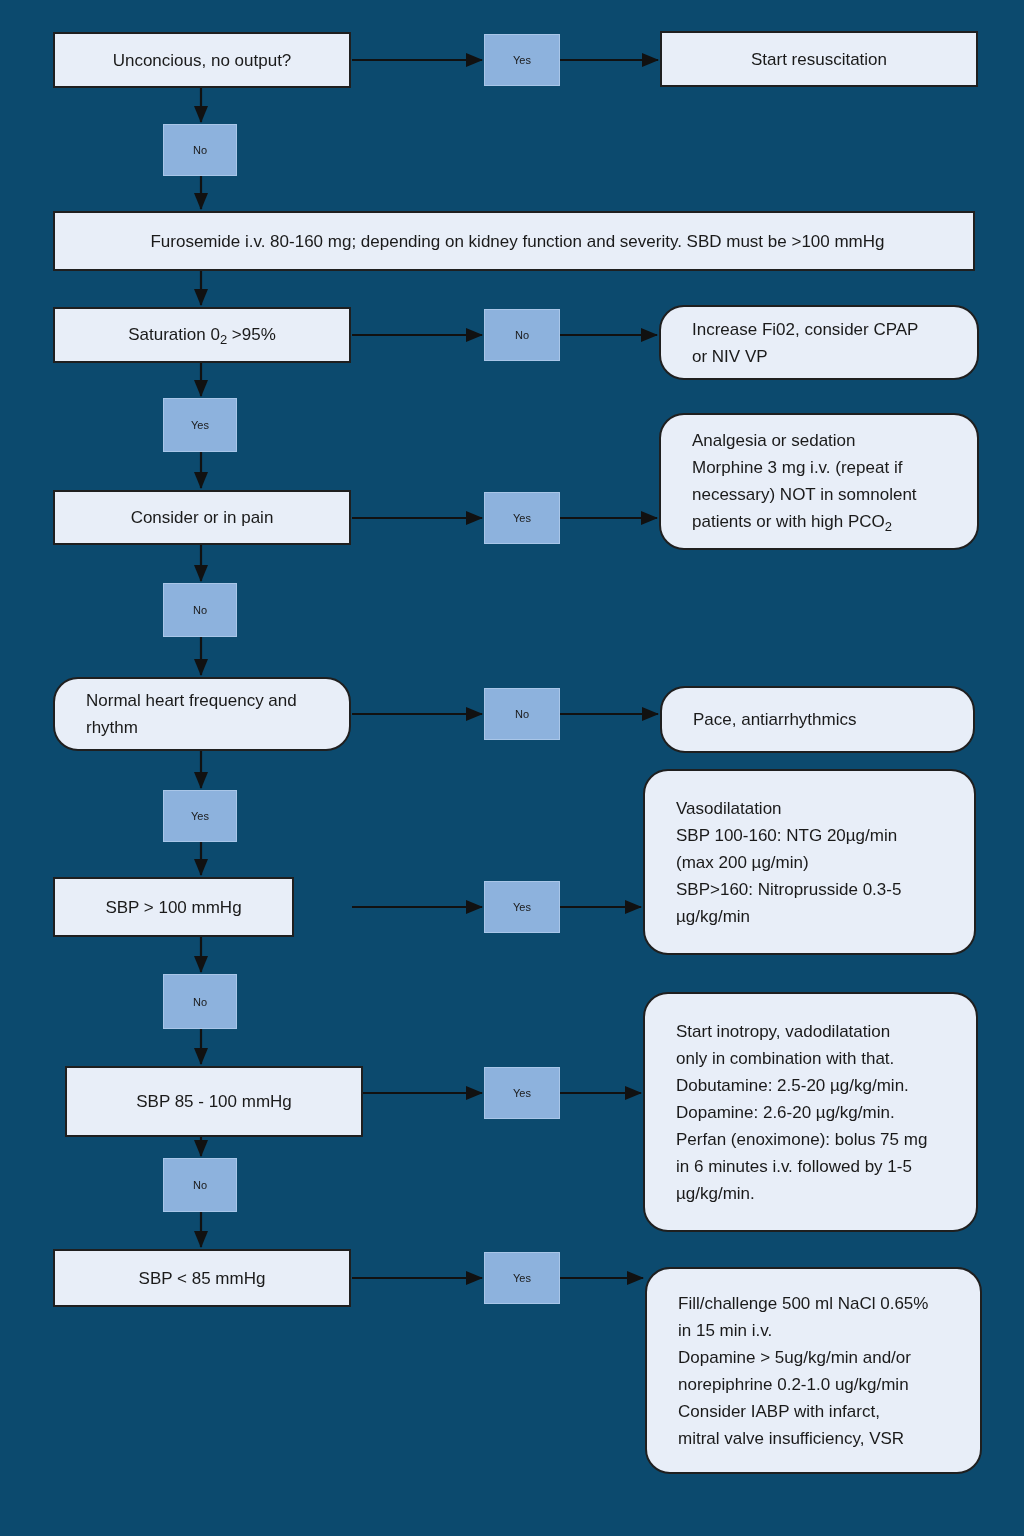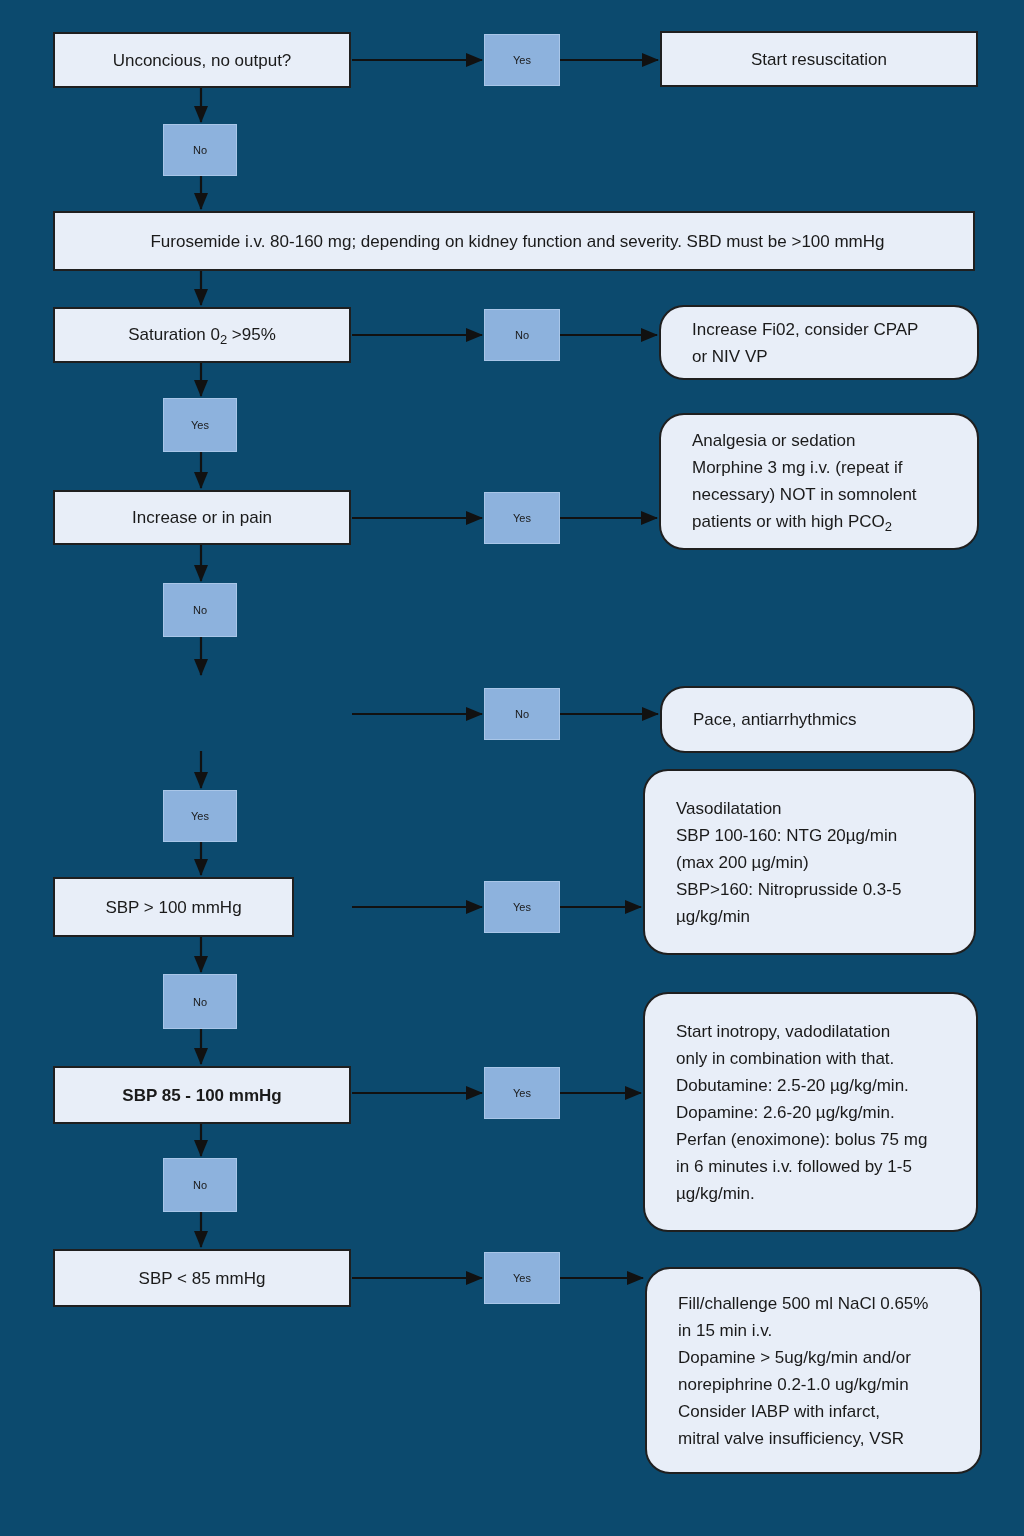--- a/index.html
+++ b/index.html
@@ -110,38 +110,42 @@
   <div class="box leftpad" style="left:659px;top:305px;width:320px;height:75px;">
     <div class="lines">Increase Fi02, consider CPAP
 or NIV VP</div>
   </div>
 
   <div class="square" style="left:163px;top:398px;width:74px;height:54px;">
     <span>Yes</span>
   </div>
 
   <div class="box center" style="left:53px;top:490px;width:298px;height:55px;">
-    <span>Increase or in pain</span>
+    <span>Consider or in pain</span>
   </div>
   <div class="square" style="left:484px;top:492px;width:76px;height:52px;">
     <span>Yes</span>
   </div>
   <div class="box leftpad" style="left:659px;top:413px;width:320px;height:137px;">
     <div class="lines">Analgesia or sedation
 Morphine 3 mg i.v. (repeat if
 necessary) NOT in somnolent</div>
     <div>
       <span>patients or with high PCO</span><span class="sub">2</span>
     </div>
   </div>
 
   <div class="square" style="left:163px;top:583px;width:74px;height:54px;">
     <span>No</span>
   </div>
 
+  <div class="box leftpad" style="left:53px;top:677px;width:298px;height:74px;">
+    <div class="lines">Normal heart frequency and
+rhythm</div>
+  </div>
   <div class="square" style="left:484px;top:688px;width:76px;height:52px;">
     <span>No</span>
   </div>
   <div class="box leftpad" style="left:660px;top:686px;width:315px;height:67px;">
     <span>Pace, antiarrhythmics</span>
   </div>
 
   <div class="square" style="left:163px;top:790px;width:74px;height:52px;">
     <span>Yes</span>
   </div>
@@ -157,21 +161,21 @@
 SBP 100-160: NTG 20µg/min
 (max 200 µg/min)
 SBP&gt;160: Nitroprusside 0.3-5
 µg/kg/min</div>
   </div>
 
   <div class="square" style="left:163px;top:974px;width:74px;height:55px;">
     <span>No</span>
   </div>
 
-  <div class="box center" style="left:53px;top:1066px;width:298px;height:58px;font-weight:bold;">
+  <div class="box center" style="left:65px;top:1066px;width:298px;height:71px;">
     <span>SBP 85 - 100 mmHg</span>
   </div>
   <div class="square" style="left:484px;top:1067px;width:76px;height:52px;">
     <span>Yes</span>
   </div>
   <div class="box leftpad" style="left:643px;top:992px;width:335px;height:240px;">
     <div class="lines">Start inotropy, vadodilatation
 only in combination with that.
 Dobutamine: 2.5-20 µg/kg/min.
 Dopamine: 2.6-20 µg/kg/min.

